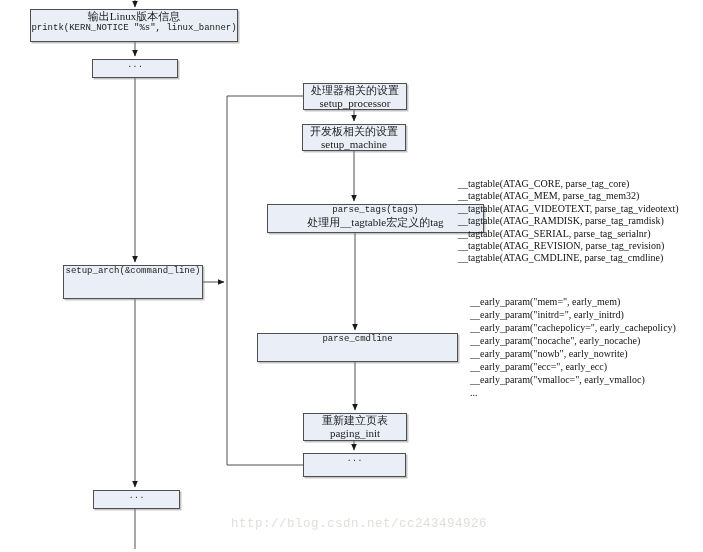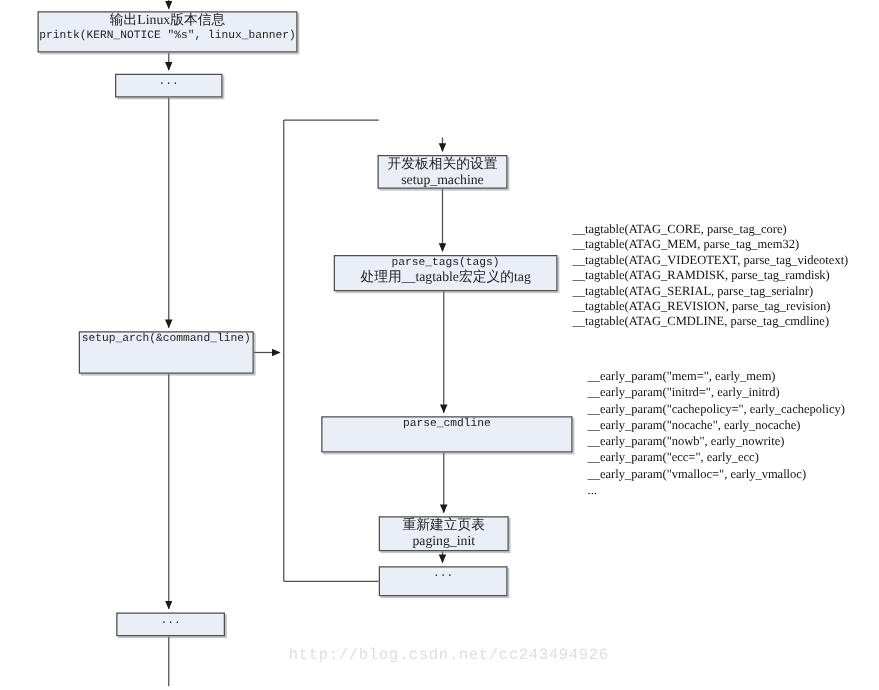--- a/index.html
+++ b/index.html
@@ -29,21 +29,21 @@
   }
   .t-cn   { font-family: "Liberation Serif", "DejaVu Serif", serif; font-size: 11px; }
   .t-code { font-family: "Liberation Mono", "DejaVu Sans Mono", monospace; font-size: 9px; }
   .t-en   { font-family: "Liberation Serif", "DejaVu Serif", serif; font-size: 11px; }
   .t-dots { font-family: "Liberation Mono", "DejaVu Sans Mono", monospace; font-size: 9px; color: #333; }
 
   .b-print-banner   { left: 30px;  top: 9px;   width: 208px; height: 33px; }
   .b-dots-top       { left: 92px;  top: 59px;  width: 86px;  height: 19px; }
   .b-setup-processor{ left: 303px; top: 83px;  width: 104px; height: 27px; }
   .b-setup-machine  { left: 302px; top: 124px; width: 104px; height: 27px; }
-  .b-parse-tags     { left: 267px; top: 204px; width: 179px; height: 29px; }
+  .b-parse-tags     { left: 267px; top: 204px; width: 217px; height: 29px; }
   .b-setup-arch     { left: 63px;  top: 265px; width: 140px; height: 34px; }
   .b-parse-cmdline  { left: 257px; top: 333px; width: 201px; height: 29px; }
   .b-paging-init    { left: 303px; top: 413px; width: 104px; height: 28px; }
   .b-dots-right     { left: 303px; top: 453px; width: 103px; height: 24px; }
   .b-dots-bottom    { left: 93px;  top: 490px; width: 87px;  height: 19px; }
 
   .anno {
     position: absolute;
     font-family: Liberation Serif, serif;
     font-size: 10px;
@@ -95,20 +95,24 @@
 
   <div class="box b-print-banner">
     <div class="t-cn">输出Linux版本信息</div>
     <div class="t-code">printk(KERN_NOTICE "%s", linux_banner)</div>
   </div>
 
   <div class="box b-dots-top">
     <div class="t-dots">...</div>
   </div>
 
+  <div class="box b-setup-processor">
+    <div class="t-cn">处理器相关的设置</div>
+    <div class="t-en">setup_processor</div>
+  </div>
 
   <div class="box b-setup-machine">
     <div class="t-cn">开发板相关的设置</div>
     <div class="t-en">setup_machine</div>
   </div>
 
   <div class="box b-parse-tags">
     <div class="t-code">parse_tags(tags)</div>
     <div class="t-cn">处理用__tagtable宏定义的tag</div>
   </div>

